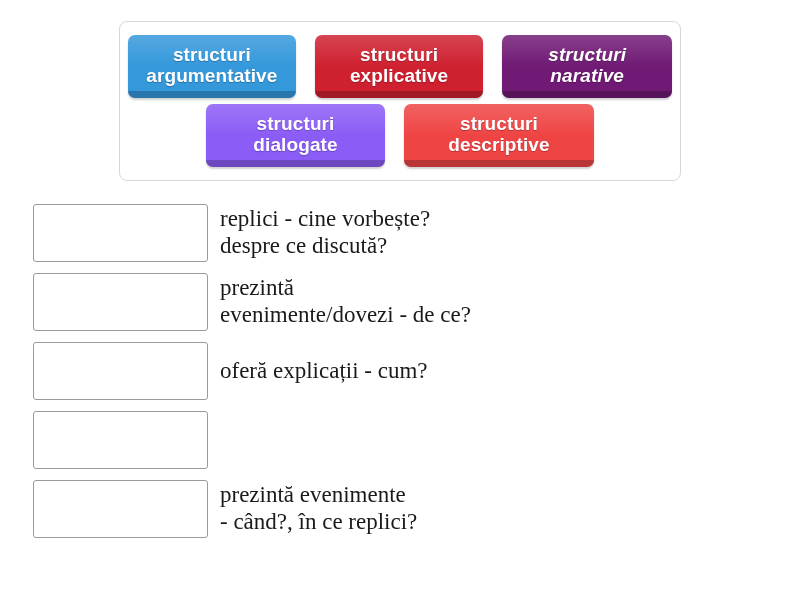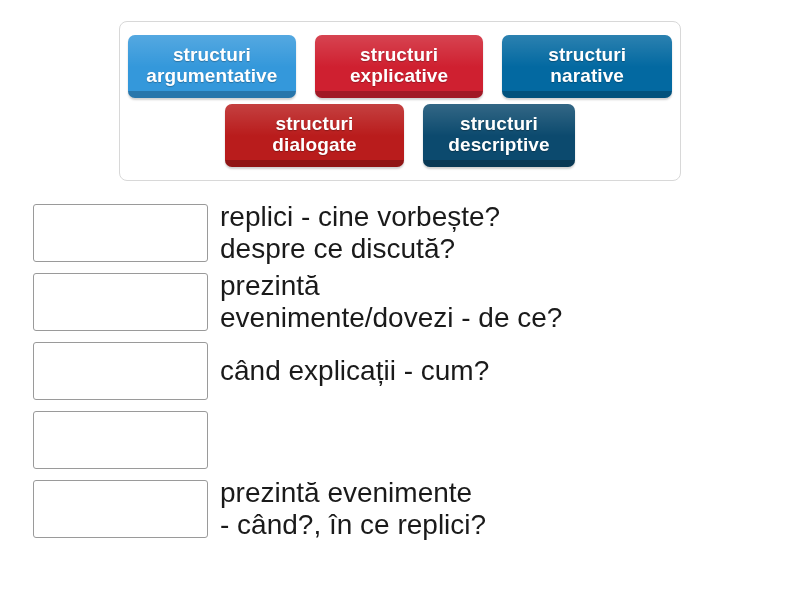--- a/index.html
+++ b/index.html
@@ -73,23 +73,23 @@
     left: 0; right: 0; top: 0;
     height: 50%;
     border-radius: 7px 7px 0 0;
     background: linear-gradient(to bottom, rgba(255,255,255,0.16), rgba(255,255,255,0));
     pointer-events: none;
   }
   .tile span { position: relative; z-index: 2; }
 
   .t-blue   { background: #3498db; width: 178px; }
   .t-red    { background: #cf2030; width: 179px; justify-content: flex-end; }
-  .t-orange { background: #0369a1; width: 180px; }
-  .t-green  { background: #b91c1c; width: 179px; }
-  .t-purple { background: #0c4a6e; width: 152px; }
+  .t-orange { background: #701a75; width: 180px; font-style: italic; }
+  .t-green  { background: #8b5cf6; width: 179px; }
+  .t-purple { background: #ef4444; width: 190px; }
 
   
   #answer-list {
     position: absolute;
     left: 33px;
     top: 203px;
     width: 740px;
   }
   .answer-row {
     display: flex;
@@ -100,25 +100,26 @@
   .drop-zone {
     width: 175px;
     min-width: 175px;
     height: 58px;
     border: 1px solid #9a9a9a;
     border-radius: 3px;
     background: #ffffff;
     margin-right: 12px;
   }
   .answer-text {
-    font-size: 28px;
+    font-size: 23px;
     line-height: 1.16;
     color: #1a1a1a;
     font-weight: normal;
     white-space: pre-line;
+    font-family: Liberation Serif, serif;
   }
 </style>
 </head>
 <body>
 
 <div id="tile-bank">
 
   <div class="tile-row row-1">
     <div class="tile t-blue">
       <span>structuri
@@ -156,21 +157,21 @@
   </div>
 
   <div class="answer-row">
     <div class="drop-zone"></div>
     <div class="answer-text">prezintă
 evenimente/dovezi - de ce?</div>
   </div>
 
   <div class="answer-row">
     <div class="drop-zone"></div>
-    <div class="answer-text">când explicații - cum?</div>
+    <div class="answer-text">oferă explicații - cum?</div>
   </div>
 
   <div class="answer-row">
     <div class="drop-zone"></div>
   </div>
 
   <div class="answer-row">
     <div class="drop-zone"></div>
     <div class="answer-text">prezintă evenimente
 - când?, în ce replici?</div>

